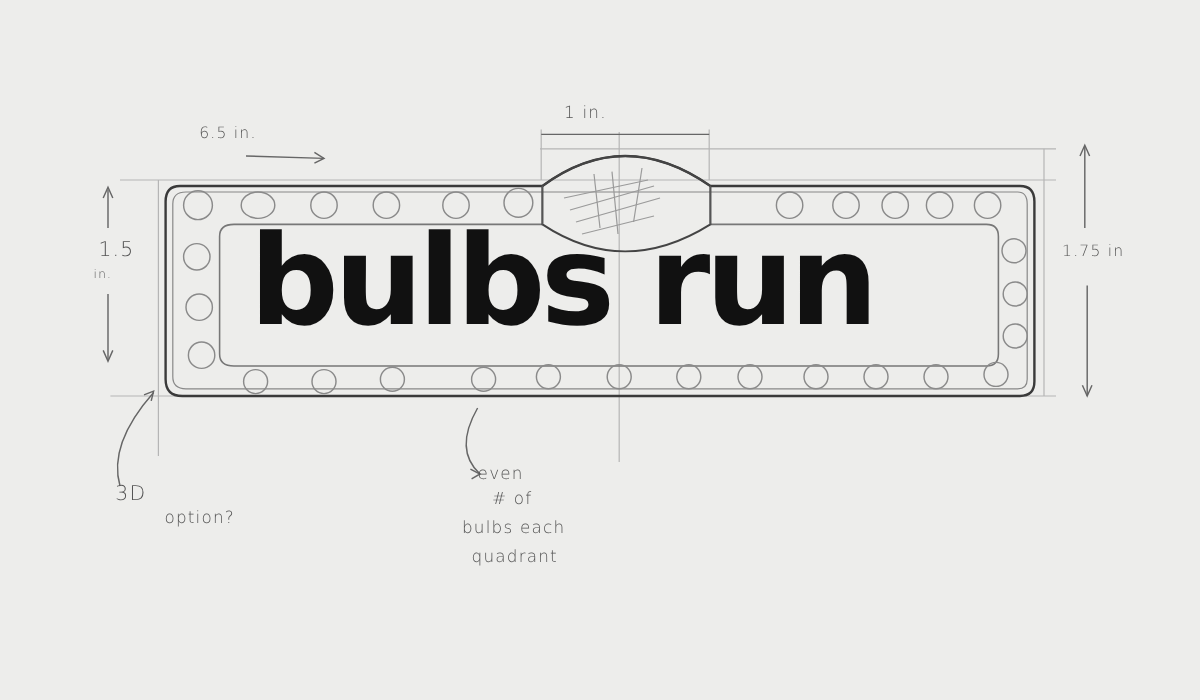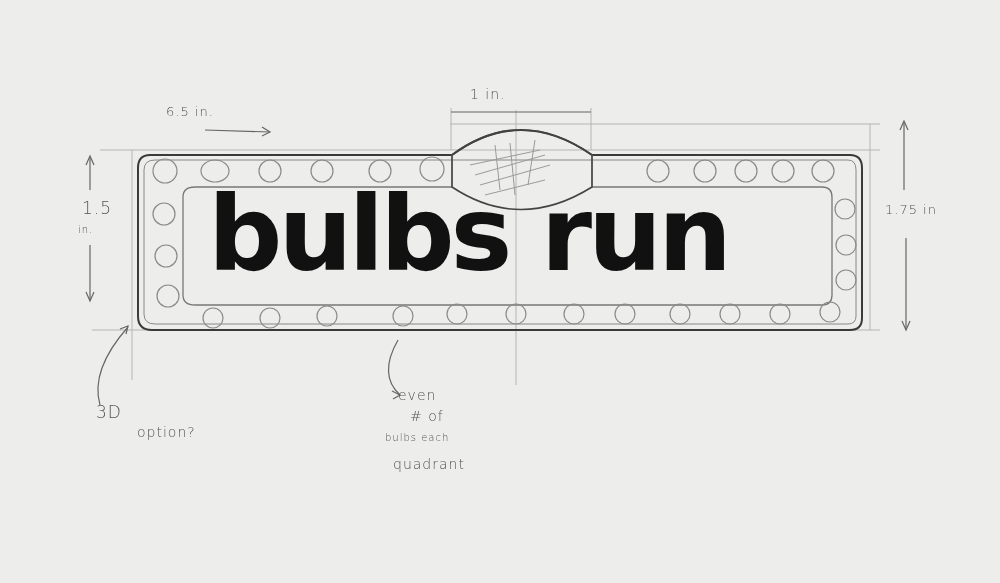--- a/index.html
+++ b/index.html
@@ -122,14 +122,14 @@
 <div class="note" style="left:470px;top:86px;font-size:14px;">1 in.</div>
 <div class="note" style="left:82px;top:198px;font-size:17px;">1.5</div>
 <div class="note" style="left:78px;top:224px;font-size:10px;">in.</div>
 <div class="note" style="left:885px;top:202px;font-size:13px;">1.75 in</div>
 
 <div class="note" style="left:96px;top:402px;font-size:17px;">3D</div>
 <div class="note" style="left:89px;top:424px;font-size:14px;margin-left:48px;">option?</div>
 
 <div class="note" style="left:398px;top:387px;font-size:14px;">even</div>
 <div class="note" style="left:410px;top:408px;font-size:14px;"># of</div>
-<div class="note" style="left:385px;top:432px;font-size:10px;">bulbs each</div>
+<div class="note" style="left:385px;top:432px;font-size:14px;">bulbs each</div>
 <div class="note" style="left:393px;top:456px;font-size:14px;text-align:center;">quadrant</div>
 
 </body></html>

